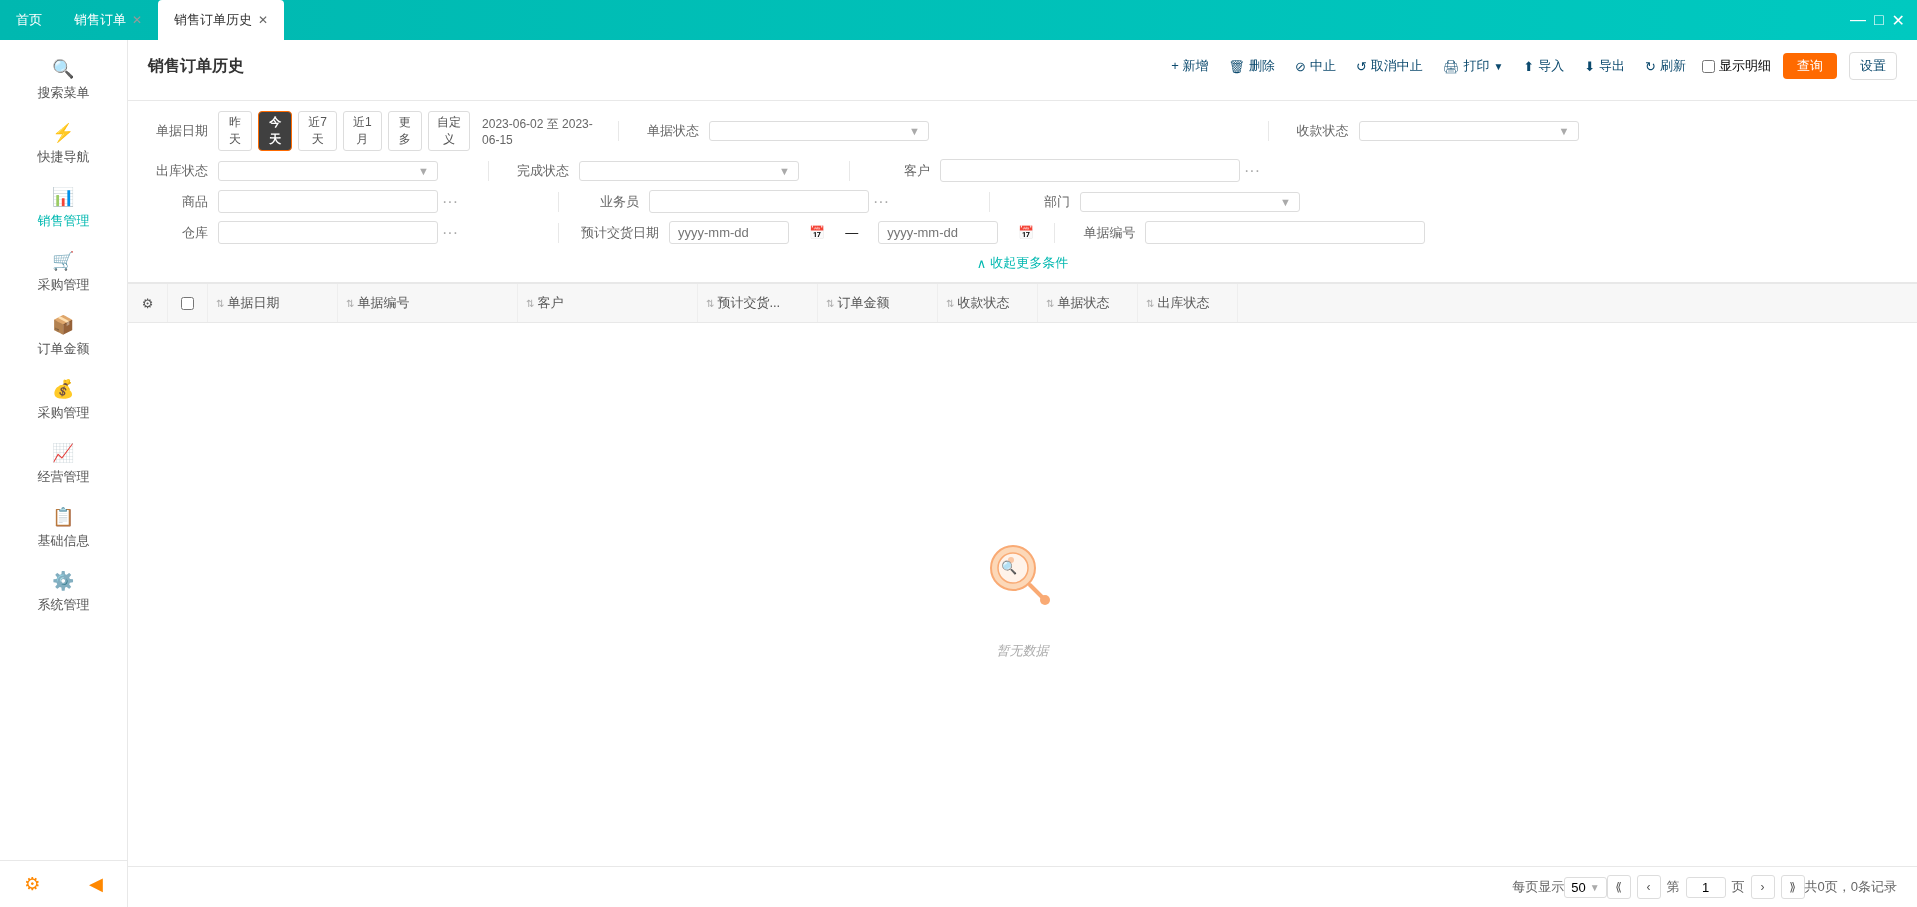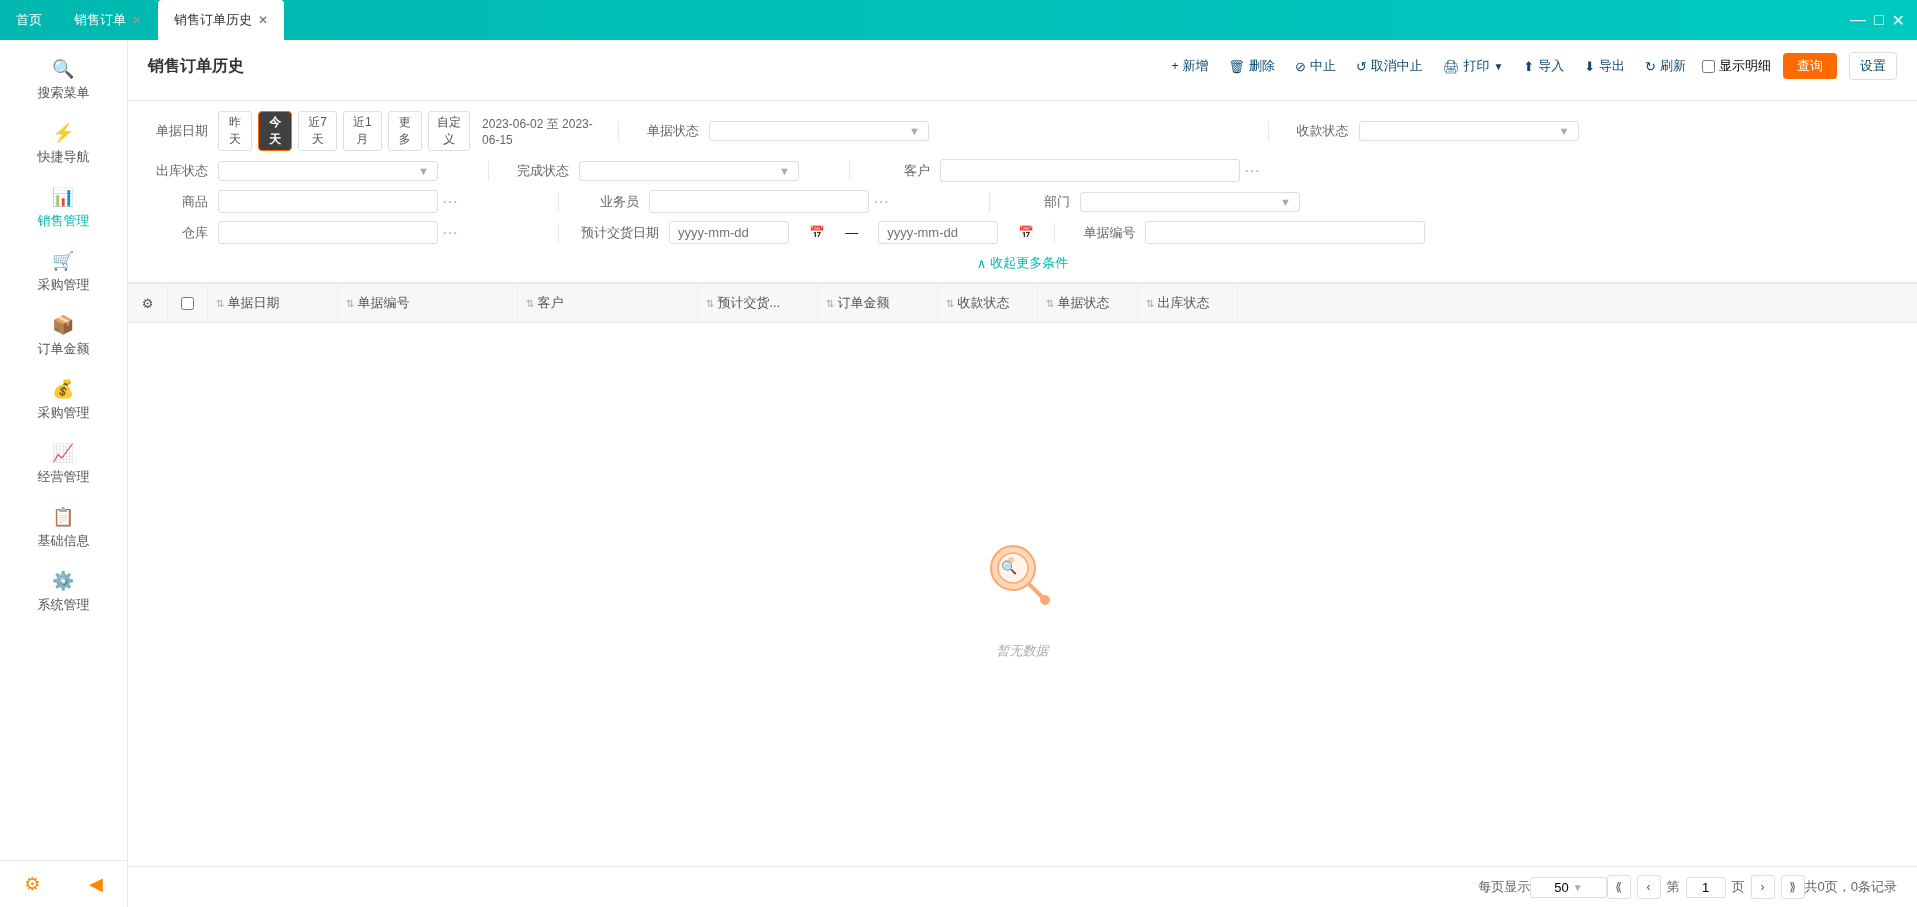--- a/index.html
+++ b/index.html
@@ -329,21 +329,21 @@
       border-top: 1px solid #e8e8e8;
       padding: 8px 20px;
       display: flex;
       align-items: center;
       justify-content: flex-end;
     }
     .footer-label { color: #666; font-size: 13px; }
     .footer-select {
       border: 1px solid #ddd;
       border-radius: 3px;
-      padding: 2px 23px;
+      padding: 2px 6px;
       background: #fff;
       display: flex;
       align-items: center;
       gap: 4px;
       cursor: pointer;
     }
     .pagination {
       display: flex;
       align-items: center;
       gap: 6px;

